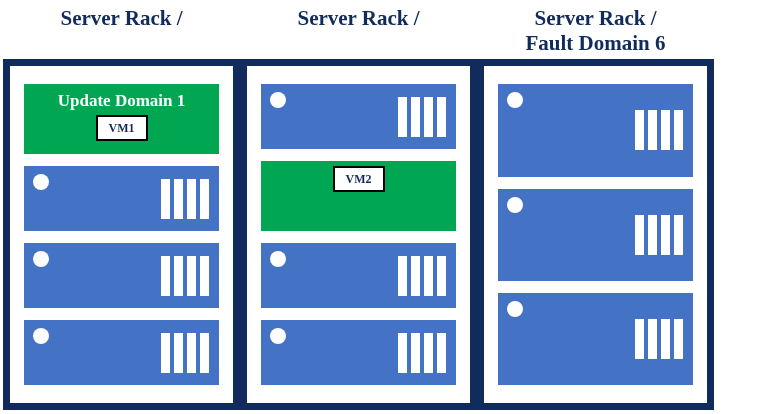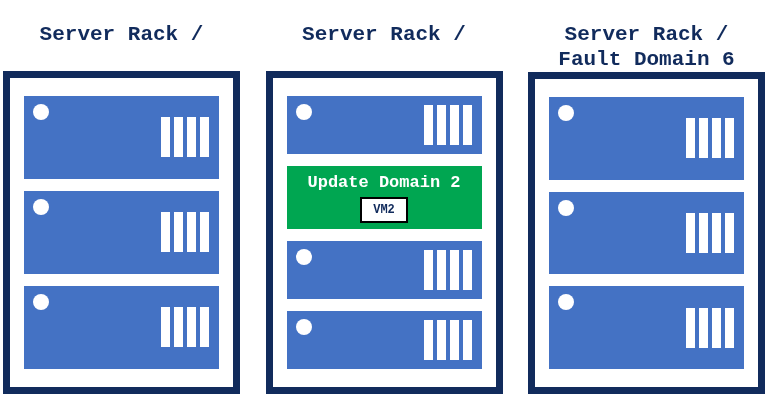--- a/index.html
+++ b/index.html
@@ -7,24 +7,23 @@
     --blue:#4472C4;
     --green:#00A651;
     --white:#FFFFFF;
     --vm-border:#000000;
   }
   *{margin:0;padding:0;box-sizing:border-box;}
   body{background:#fff;}
   .canvas{
     width:768px;height:414px;
     background:var(--white);
-    font-family:Liberation Mono, monospace;
-    padding:20px 3px;
-    display:flex;
-    justify-content:space-between;
+    font-family:Liberation Serif, serif;
+    padding:4px 3px;
+    display:flex;
     overflow:hidden;
   }
   .rack-col{
     width:237px;
     display:flex;
     flex-direction:column;
   }
   .rack-title{
     height:56px;
     padding-top:2px;
@@ -101,20 +100,26 @@
 </head>
 <body>
 
 <div class="canvas" id="canvas">
 
   <div class="rack-col">
     <div class="rack-title">
       <span>Server Rack /</span>
     </div>
     <div class="rack">
+  <div class="slot update">
+    <span class="ud-label">Update Domain 1</span>
+    <span class="vm-box">
+      <span class="vm-label">VM1</span>
+    </span>
+  </div>
 
   <div class="slot server">
     <span class="led"></span>
     <span class="vents">
       <i></i>
             <i></i>
             <i></i>
             <i></i>
     </span>
   </div>
@@ -150,21 +155,20 @@
     <span class="led"></span>
     <span class="vents">
       <i></i>
             <i></i>
             <i></i>
             <i></i>
     </span>
   </div>
 
   <div class="slot update">
-    <span class="ud-label">Update Domain 2</span>
     <span class="vm-box">
       <span class="vm-label">VM2</span>
     </span>
   </div>
 
   <div class="slot server">
     <span class="led"></span>
     <span class="vents">
       <i></i>
             <i></i>

